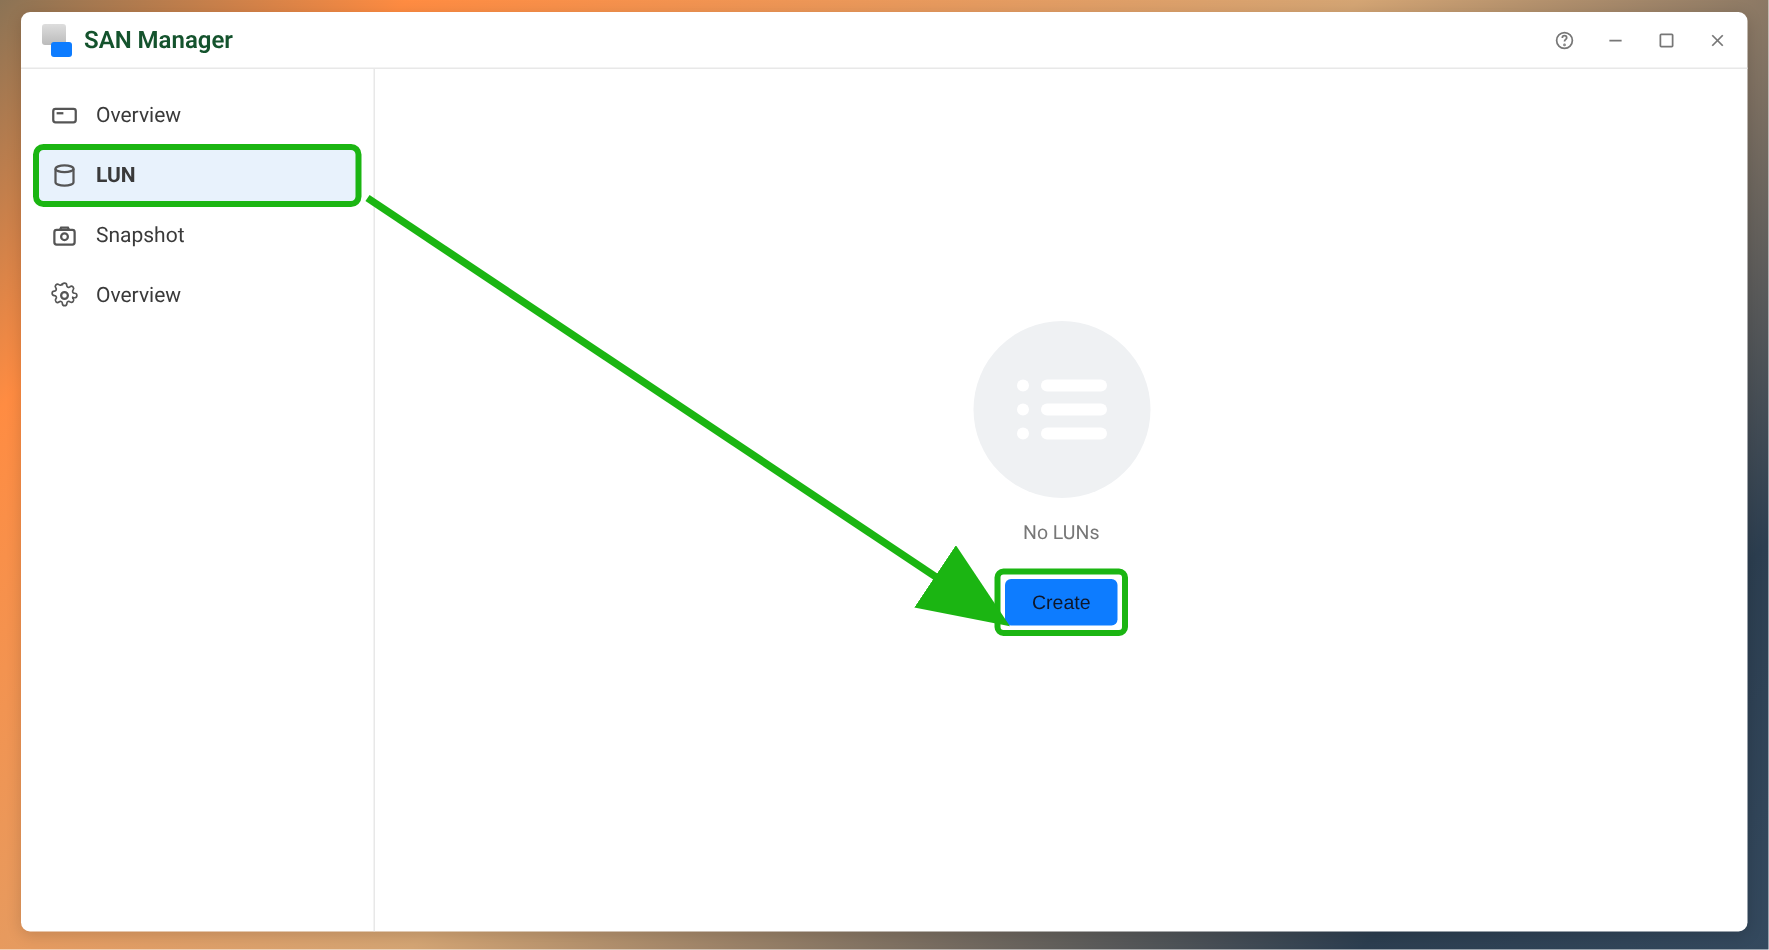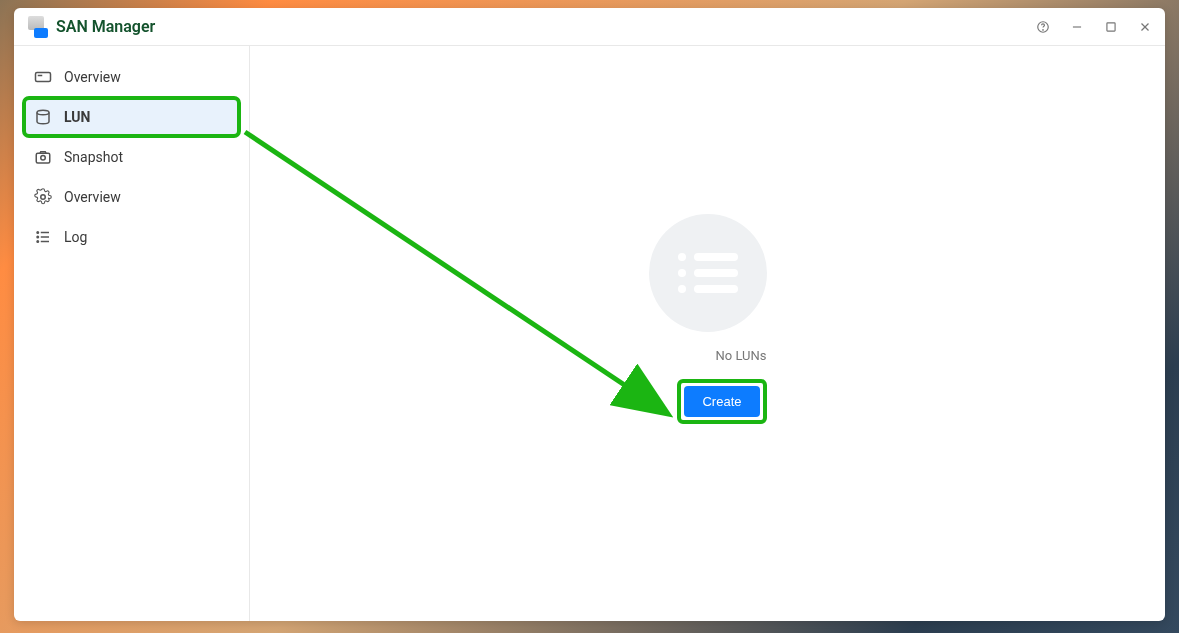--- a/index.html
+++ b/index.html
@@ -118,21 +118,21 @@
     .main {
       flex: 1;
       position: relative;
       display: flex;
       align-items: center;
       justify-content: center;
     }
     .empty-state {
       display: flex;
       flex-direction: column;
-      align-items: flex-end;
+      align-items: center;
       gap: 16px;
       margin-top: -30px;
     }
     .empty-circle {
       width: 118px;
       height: 118px;
       border-radius: 50%;
       background: #eff1f3;
       display: flex;
       flex-direction: column;
@@ -155,21 +155,21 @@
       height: 8px;
       border-radius: 4px;
       background: #fff;
     }
     .empty-text {
       font-size: 13px;
       color: #777;
     }
     .create-btn {
       background: #0d7cff;
-      color: #ffffff;
+      color: #0f172a;
       border: none;
       padding: 8px 18px;
       border-radius: 4px;
       font-size: 13px;
       cursor: pointer;
     }
     .create-highlight-wrapper {
       border: 4px solid #1bb512;
       border-radius: 6px;
       padding: 3px;
@@ -247,33 +247,20 @@
         <span>Snapshot</span>
       </div>
       <div class="nav-item">
         <span class="nav-icon">
           <svg viewBox="0 0 24 24" width="18" height="18" fill="currentColor">
               <path d="M12 8a4 4 0 100 8 4 4 0 000-8zm0 6a2 2 0 110-4 2 2 0 010 4z"></path>
               <path d="M19.4 13a1.7 1.7 0 00.3 1.8l.1.1a2 2 0 01-2.8 2.8l-.1-.1a1.7 1.7 0 00-1.8-.3 1.7 1.7 0 00-1 1.5V19a2 2 0 01-4 0v-.1a1.7 1.7 0 00-1.1-1.5 1.7 1.7 0 00-1.8.3l-.1.1a2 2 0 01-2.8-2.8l.1-.1a1.7 1.7 0 00.3-1.8 1.7 1.7 0 00-1.5-1H3a2 2 0 010-4h.1a1.7 1.7 0 001.5-1.1 1.7 1.7 0 00-.3-1.8l-.1-.1a2 2 0 012.8-2.8l.1.1a1.7 1.7 0 001.8.3H9a1.7 1.7 0 001-1.5V3a2 2 0 014 0v.1a1.7 1.7 0 001 1.5 1.7 1.7 0 001.8-.3l.1-.1a2 2 0 012.8 2.8l-.1.1a1.7 1.7 0 00-.3 1.8V9a1.7 1.7 0 001.5 1H21a2 2 0 010 4h-.1a1.7 1.7 0 00-1.5 1z" fill="none" stroke="currentColor" stroke-width="1.5"></path>
             </svg>
         </span>
         <span>Overview</span>
-      </div>
-      <div class="nav-item">
-        <span class="nav-icon">
-          <svg viewBox="0 0 24 24" width="18" height="18" fill="none" stroke="currentColor" stroke-width="2">
-              <circle cx="5" cy="6" r="1" fill="currentColor"></circle>
-              <line x1="9" y1="6" x2="20" y2="6"></line>
-              <circle cx="5" cy="12" r="1" fill="currentColor"></circle>
-              <line x1="9" y1="12" x2="20" y2="12"></line>
-              <circle cx="5" cy="18" r="1" fill="currentColor"></circle>
-              <line x1="9" y1="18" x2="20" y2="18"></line>
-            </svg>
-        </span>
-        <span>Log</span>
       </div>
     </div>
 
     <div class="main">
       <div class="empty-state">
         <div class="empty-circle">
           <div class="empty-row">
               <div class="empty-dot"></div>
               <div class="empty-bar" style="width:44px"></div>
             </div>

